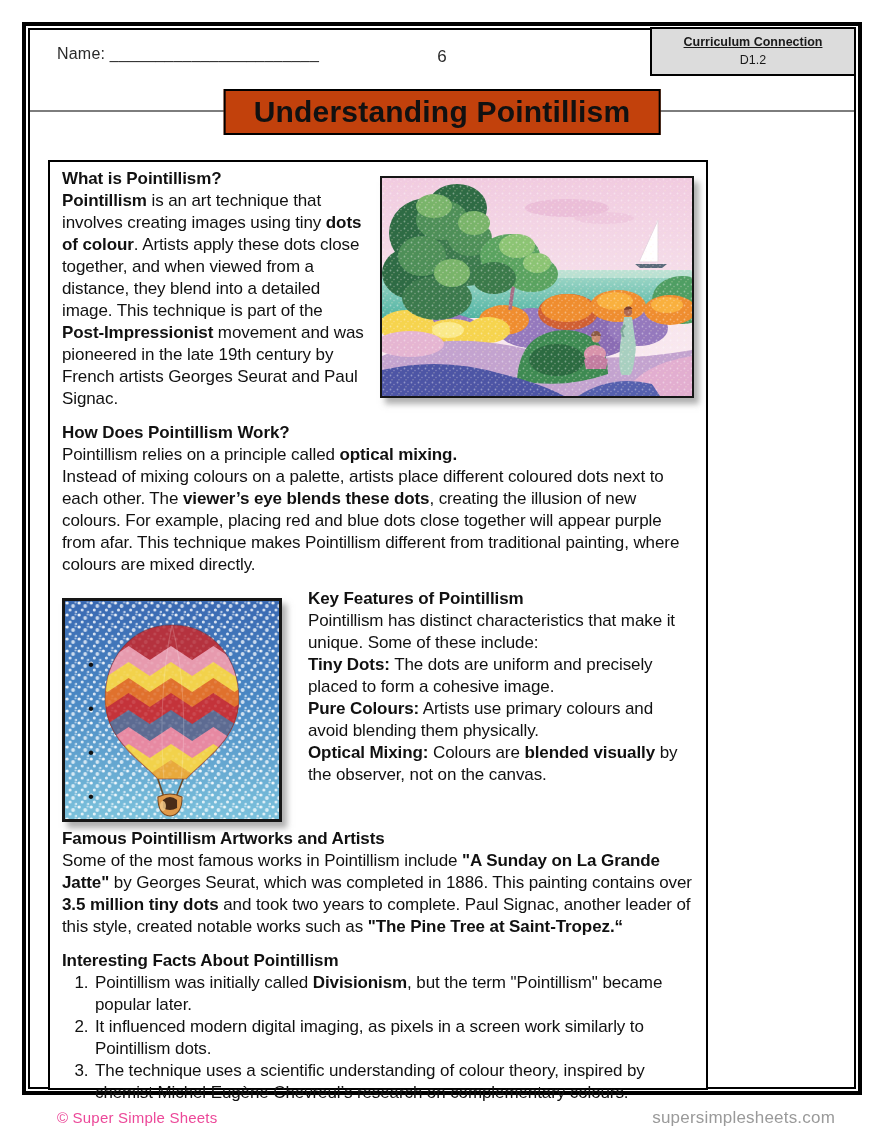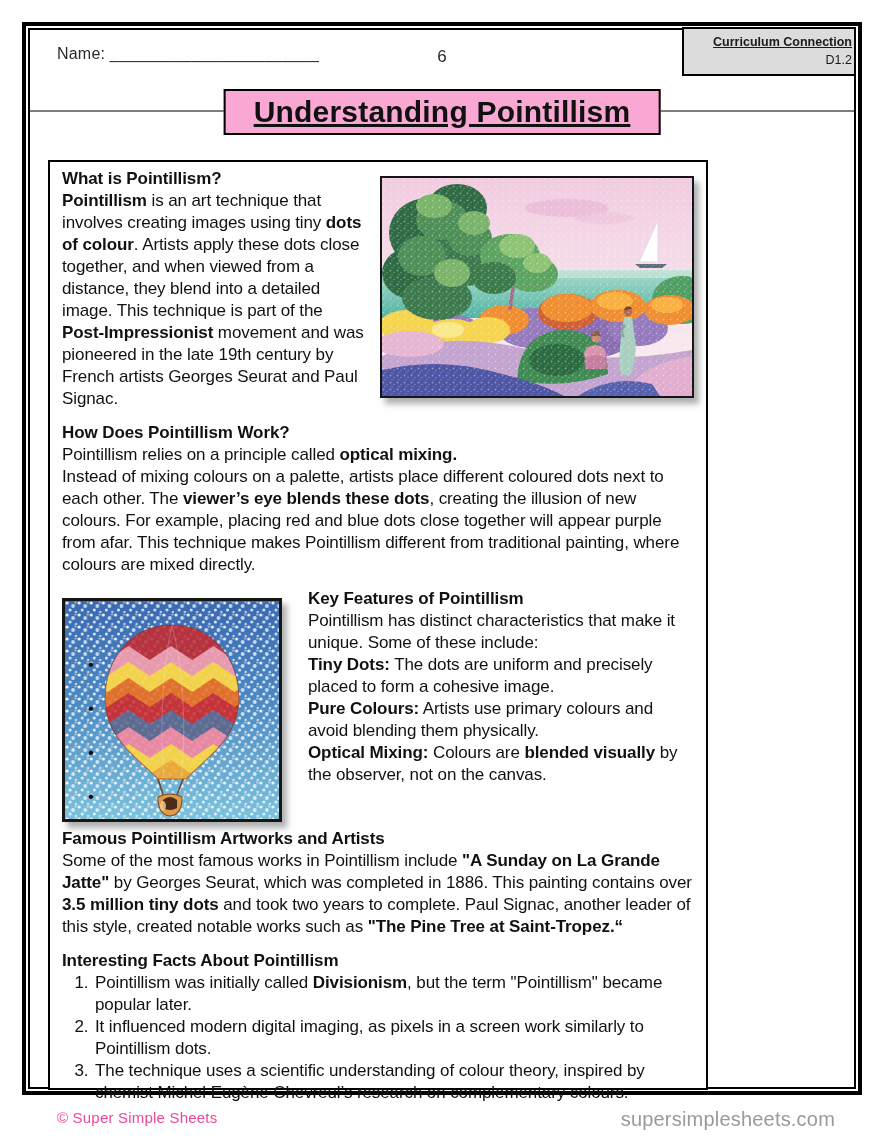--- a/index.html
+++ b/index.html
@@ -8,31 +8,31 @@
     font-family:"Liberation Sans","DejaVu Sans",sans-serif;color:#111;
     overflow:hidden;
   }
   
   .frame{position:absolute;left:22px;top:22px;width:840px;height:1073px;border:4px solid #000;box-sizing:border-box;}
   .frame-inner{position:absolute;inset:2px;border:2px solid #000;}
   
   .name-row{position:absolute;left:57px;top:45px;font-size:16px;color:#2a2a2a;letter-spacing:.2px;}
   .page-number{position:absolute;left:0;top:47px;width:884px;text-align:center;font-size:17px;color:#2a2a2a;}
   .curriculum-box{
-    position:absolute;top:27px;right:28px;width:174px;box-sizing:border-box;
-    background:#dcdcdc;border:2px solid #000;text-align:right;padding:4px 2px 5px;
+    position:absolute;top:27px;right:28px;width:206px;box-sizing:border-box;
+    background:#dcdcdc;border:2px solid #000;text-align:center;padding:4px 2px 5px;
     font-size:12.5px;line-height:1.45;color:#1a1a1a;
   }
   .curriculum-box .cc-title{text-decoration:underline;font-weight:600;display:block;}
   .curriculum-box .cc-code{display:block;}
   .divider{position:absolute;left:30px;right:30px;top:110px;height:2px;background:#7d7d7d;}
   .title-box{
     position:absolute;top:89px;left:50%;transform:translateX(-50%);
-    background:#f9a8d4;border:2px solid #000;padding:4px 28px;white-space:nowrap;
-    font-size:30px;font-weight:700;letter-spacing:.2px;z-index:2;text-decoration:underline;
+    background:#c2410c;border:2px solid #000;padding:4px 28px;white-space:nowrap;
+    font-size:30px;font-weight:700;letter-spacing:.2px;z-index:2;
   }
   
   .content-box{
     position:absolute;left:48px;top:160px;width:660px;height:930px;box-sizing:border-box;
     border:2px solid #000;background:#fff;padding:6px 12px 0 12px;
     font-size:17px;line-height:22px;letter-spacing:-0.1px;
   }
   .sec{margin:0;}
   .sec + .sec{margin-top:12px;}
   .sec-h{font-weight:700;}
@@ -46,21 +46,21 @@
   .art-frame svg{display:block;width:100%;height:100%;}
   .sec-key{margin-top:14px;}
   ul.features{margin:0;padding:0 0 0 26px;list-style:none;}
   ul.features li{position:relative;padding-left:13px;}
   ul.features li .bullet{position:absolute;left:0;top:0;}
   .sec-famous{clear:both;}
   ol.facts{margin:0;padding:0 0 0 31px;}
   ol.facts li{padding-left:2px;}
   
   .footer-left{position:absolute;left:57px;top:1109px;font-size:15px;color:#ec4899;letter-spacing:.2px;}
-  .footer-right{position:absolute;right:49px;top:1108px;font-size:20px;color:#9a9a9a;letter-spacing:.2px;}
+  .footer-right{position:absolute;right:49px;top:1108px;font-size:17px;color:#9a9a9a;letter-spacing:.2px;}
 </style>
 </head>
 <body>
 
 <div class="frame">
   <div class="frame-inner"></div>
 </div>
 
 <div class="name-row">
   <span>Name:</span>

